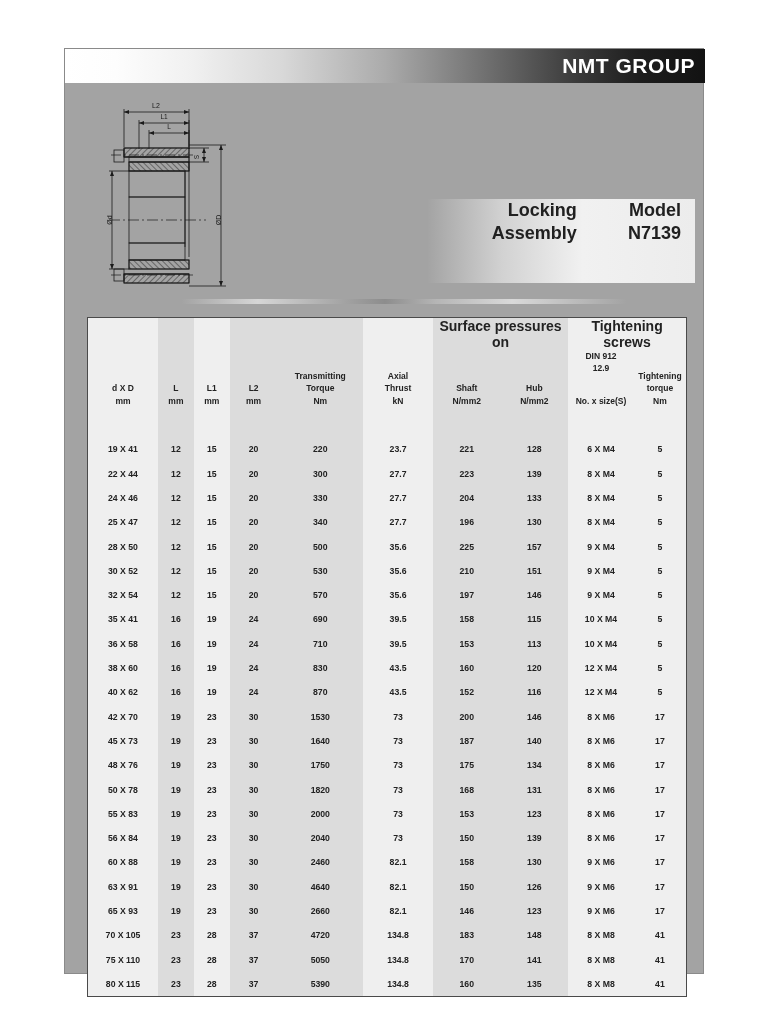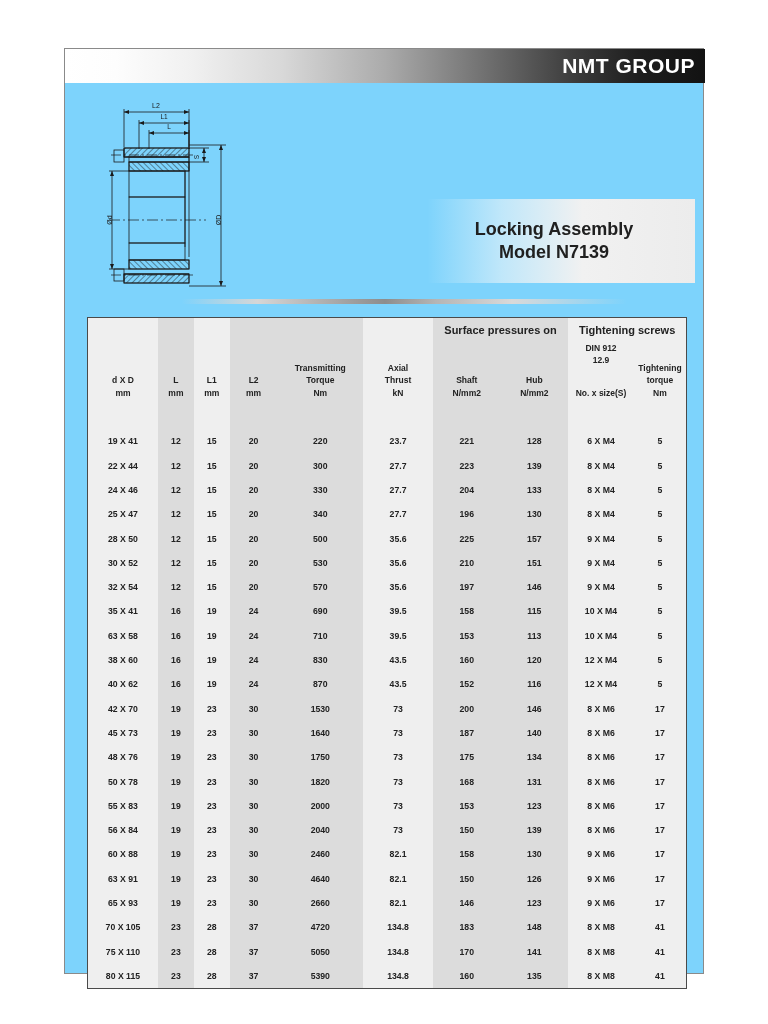--- a/index.html
+++ b/index.html
@@ -16,21 +16,21 @@
   }
 
   
   .page {
     position: absolute;
     left: 64px;
     top: 48px;
     width: 640px;
     height: 926px;
     border: 1px solid #8a8a8a;
-    background: #7dd3fc;
+    background: #a3a3a3;
     box-sizing: border-box;
   }
 
   
   .banner {
     position: absolute;
     left: 0;
     top: 0;
     width: 640px;
     height: 34px;
@@ -63,22 +63,21 @@
   .title-block {
     position: absolute;
     right: 8px;
     top: 150px;
     width: 268px;
     height: 84px;
     background: linear-gradient(to right,
         rgba(255,255,255,0) 0%, rgba(248,248,248,0.55) 28%,
         #f1f1f1 58%, #ececec 100%);
     display: flex;
-    flex-direction: column;
-    align-items: center;
+    align-items: flex-start;
     justify-content: center;
     padding-right: 14px;
     box-sizing: border-box;
   }
   .title-line {
     font-size: 18px;
     font-weight: bold;
     color: #202020;
     line-height: 1.28;
     text-align: right;
@@ -121,21 +120,21 @@
     font-weight: bold;
     color: #222222;
     border: 0;
   }
   
   .band-a { background: #efefef; }  
   .band-b { background: #dcdcdc; }  
 
   thead .hdr-group {
     height: 24px;
-    font-size: 11px;
+    font-size: 14px;
     font-weight: bold;
   }
   thead .hdr-main {
     height: 62px;
     font-size: 8.5px;
     line-height: 1.45;
   }
   thead tr.hdr-main td { vertical-align: bottom; padding-bottom: 6px; }
 
   .hdr-sep td {
@@ -456,21 +455,21 @@
             <td class="band-a">19</td>
             <td class="band-b">24</td>
             <td class="band-b">690</td>
             <td class="band-a">39.5</td>
             <td class="band-b">158</td>
             <td class="band-b">115</td>
             <td class="band-a">10 X M4</td>
             <td class="band-a">5</td>
           </tr>
           <tr>
-            <td class="band-a">63 X 58</td>
+            <td class="band-a">36 X 58</td>
             <td class="band-b">16</td>
             <td class="band-a">19</td>
             <td class="band-b">24</td>
             <td class="band-b">710</td>
             <td class="band-a">39.5</td>
             <td class="band-b">153</td>
             <td class="band-b">113</td>
             <td class="band-a">10 X M4</td>
             <td class="band-a">5</td>
           </tr>

